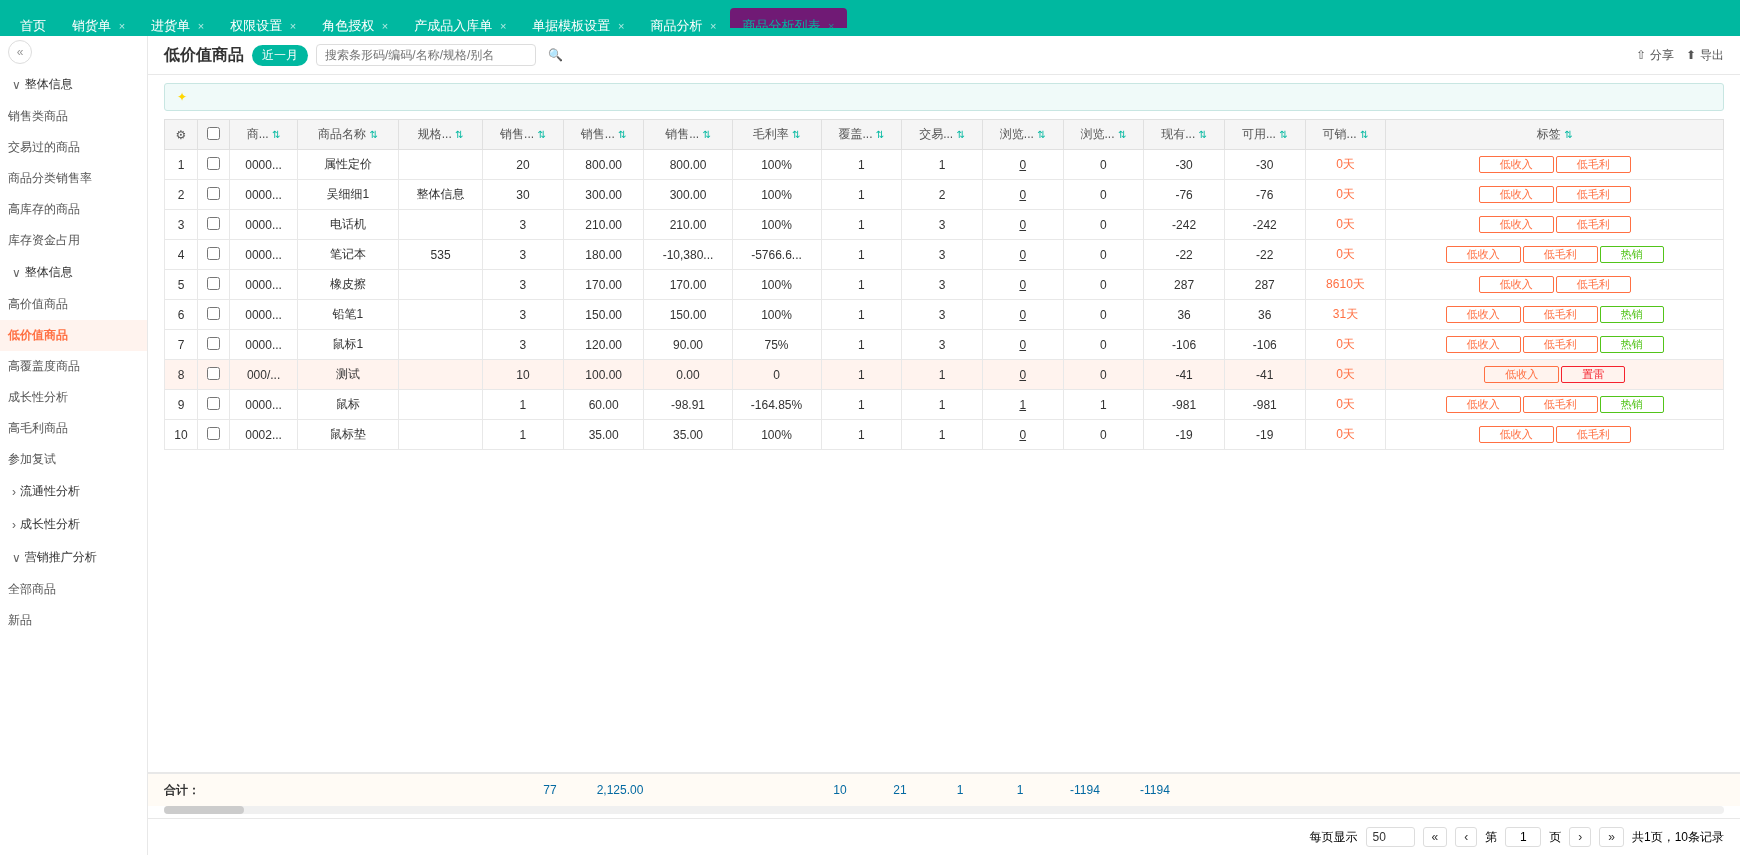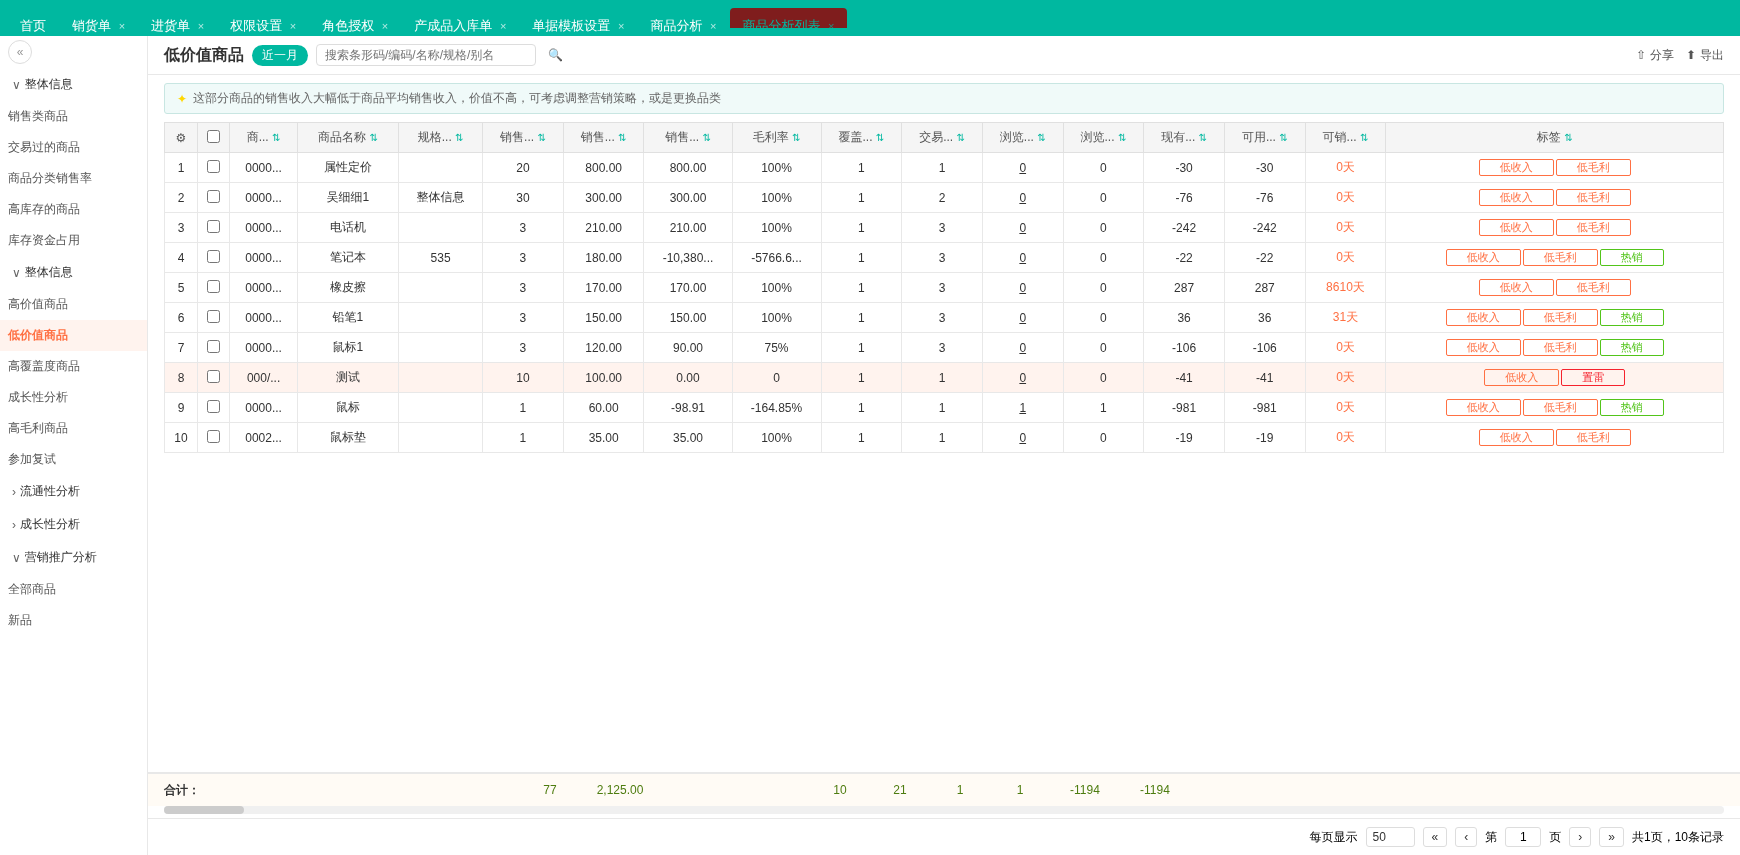--- a/index.html
+++ b/index.html
@@ -16,21 +16,21 @@
     }
     .nav-item {
       color: #fff;
       padding: 0 12px;
       height: 20px;
       line-height: 36px;
       cursor: pointer;
       white-space: nowrap;
       font-size: 13px;
     }
-    .nav-item.active { background: #7f1d1d; color: #00b8a0; border-radius: 4px 4px 0 0; }
+    .nav-item.active { background: #701a75; color: #00b8a0; border-radius: 4px 4px 0 0; }
     .nav-item .close-x { margin-left: 4px; font-size: 11px; opacity: 0.7; }
 
     
     .main-layout {
       display: flex;
       height: calc(855px - 36px);
     }
 
     
     .sidebar {
@@ -201,21 +201,21 @@
       display: flex;
       align-items: center;
       gap: 8px;
       flex-shrink: 0;
       font-size: 12px;
     }
     .footer-label { color: #333; font-weight: bold; width: 60px; }
     .footer-cell {
       text-align: center;
       padding: 3px 4px;
-      color: #4d7c0f;
+      color: #0369a1;
     }
 
     
     .pagination-bar {
       display: flex;
       align-items: center;
       justify-content: flex-end;
       padding: 8px 16px;
       border-top: 1px solid #e8e8e8;
       gap: 8px;
@@ -338,21 +338,20 @@
         </div>
         <div class="action-btn">
           <span>⬆</span>
           <span>导出</span>
         </div>
       </div>
     </div>
 
     <div class="notice-bar">
       <span class="notice-icon">✦</span>
-      <span>这部分商品的销售收入大幅低于商品平均销售收入，价值不高，可考虑调整营销策略，或是更换品类</span>
     </div>
 
     <div class="table-container">
       <table>
         <thead>
           <tr>
             <th>⚙</th>
             <th><input type="checkbox" style=""></th>
             <th>商... <span class="sort-icon">⇅</span></th>
             <th>商品名称 <span class="sort-icon">⇅</span></th>

